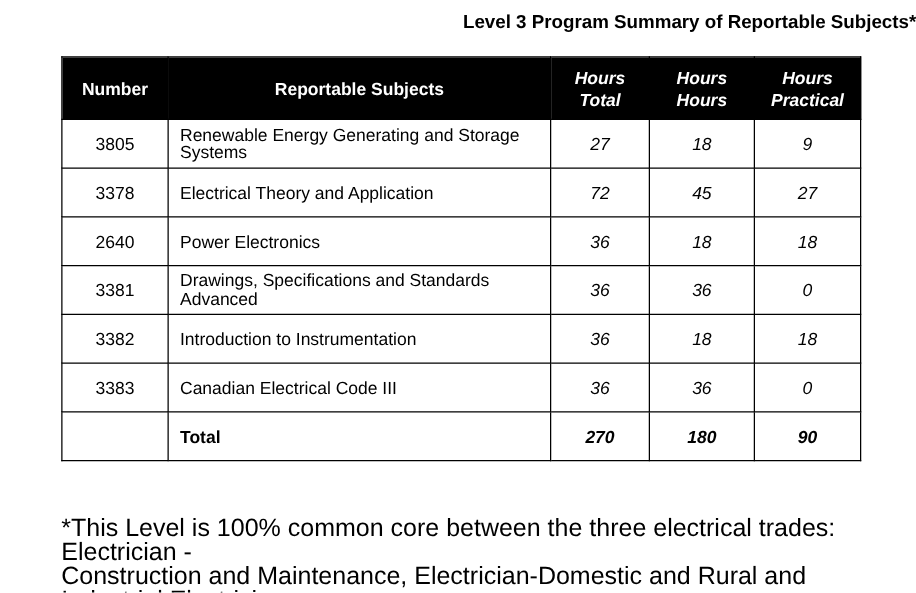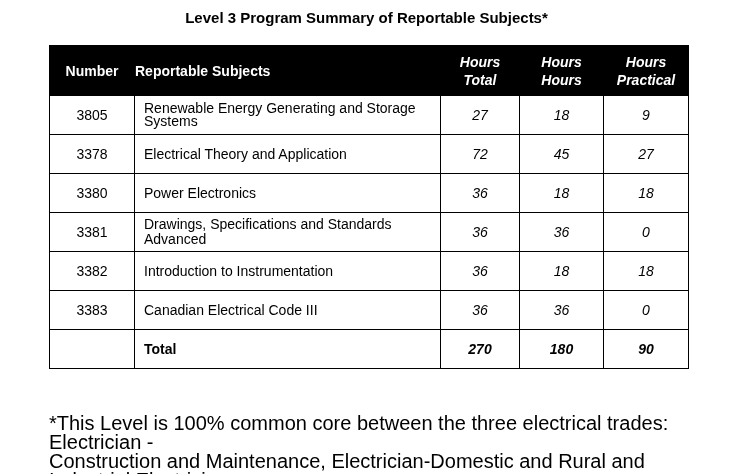--- a/index.html
+++ b/index.html
@@ -13,21 +13,21 @@
     position: relative;
     overflow: hidden;
     font-family: "Liberation Sans", sans-serif;
     color: #000;
   }
   .title {
     position: absolute;
     top: 9px;
     left: 0;
     width: 733px;
-    text-align: center;
+    text-align: right;
     font-weight: bold;
     font-size: 15px;
     letter-spacing: 0px;
   }
   table.summary {
     position: absolute;
     left: 49px;
     top: 45px;
     width: 639px;
     border-collapse: collapse;
@@ -52,21 +52,21 @@
   }
   table.summary thead th.sep {
     border-left: 1px solid #555;
   }
   table.summary tbody td {
     height: 38px;
     line-height: 15px;
   }
   td.num, th.num { text-align: center; }
   td.subj { text-align: left; padding-left: 9px !important; padding-right: 4px !important; }
-  th.subj { text-align: left; }
+  th.subj { text-align: center; }
   td.val, th.val { text-align: center; font-style: italic; }
   tr.total td { font-weight: bold; }
   .footnote {
     position: absolute;
     left: 49px;
     top: 414px;
     width: 680px;
     font-size: 20px;
     line-height: 19px;
   }
@@ -111,21 +111,21 @@
       <td class="val">9</td>
     </tr>
     <tr>
       <td class="num">3378</td>
       <td class="subj">Electrical Theory and Application</td>
       <td class="val">72</td>
       <td class="val">45</td>
       <td class="val">27</td>
     </tr>
     <tr>
-      <td class="num">3380</td>
+      <td class="num">2640</td>
       <td class="subj">Power Electronics</td>
       <td class="val">36</td>
       <td class="val">18</td>
       <td class="val">18</td>
     </tr>
     <tr>
       <td class="num">3381</td>
       <td class="subj">Drawings, Specifications and Standards Advanced</td>
       <td class="val">36</td>
       <td class="val">36</td>

